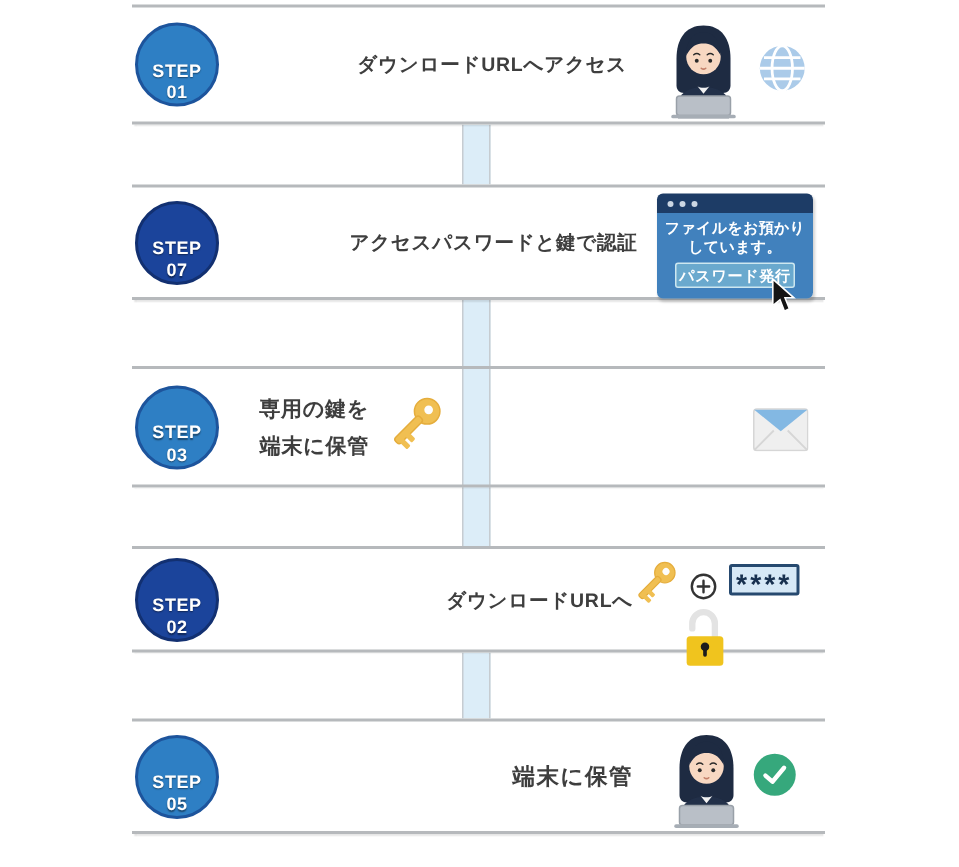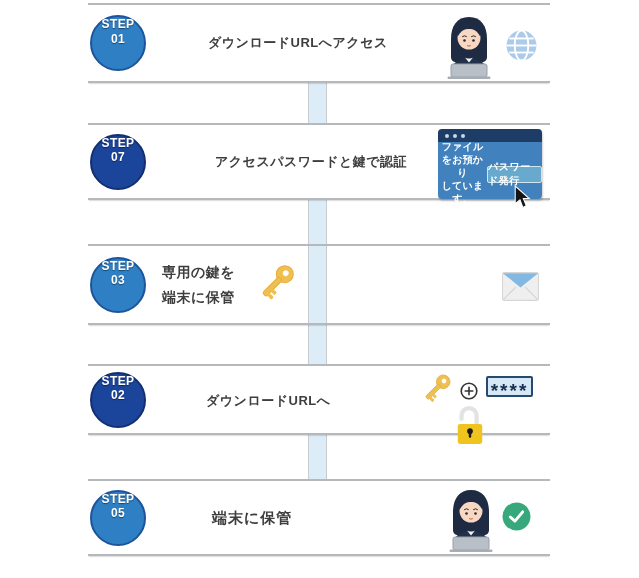--- a/index.html
+++ b/index.html
@@ -21,29 +21,29 @@
   .row.opaque{background:#fff;}
   .row1{top:3px;height:80px;}
   .row2{top:123px;height:77px;}
   .row3{top:244px;height:81px;}
   .row4{top:364px;height:71px;}
   .row5{top:479px;height:77px;}
 
   
   .badge{position:absolute;left:2px;top:50%;transform:translateY(-50%);
          width:52px;height:52px;border-radius:50%;display:flex;flex-direction:column;
-         align-items:center;justify-content:flex-start;color:#fff;font-weight:bold;
+         align-items:center;justify-content:flex-end;color:#fff;font-weight:bold;
          font-size:12px;line-height:1.22;letter-spacing:.4px;
          text-shadow:0 1px 1px rgba(0,0,0,.45);}
   .badge-light{background:#2e7fc4;border:2px solid #1d549c;}
   .badge-dark{background:#1b449b;border:2px solid #123071;}
 
   
   .title{position:absolute;color:#3e3e3e;font-weight:600;font-size:13px;
-         text-align:left;letter-spacing:.5px;}
+         text-align:right;letter-spacing:.5px;}
   .vcenter{top:50%;transform:translateY(-50%);}
   .row1 .title{left:120px;width:210px;}
   .row2 .title{left:127px;width:210px;}
   .row4 .title{left:118px;width:216px;line-height:23px;}
   .row5 .title{left:124px;width:210px;font-size:15px;font-weight:bold;letter-spacing:1px;}
   .title-left{left:74px;width:84px;line-height:25px;font-size:14px;}
   .title-right{left:316px;width:86px;line-height:25px;font-size:12.5px;}
 
   
   .person{position:absolute;bottom:2px;width:62px;height:66px;}
@@ -65,25 +65,25 @@
               letter-spacing:2px;line-height:26px;}
   .padlock{position:absolute;left:366px;top:38px;width:32px;height:44px;z-index:3;}
 
   
   .window{position:absolute;left:350px;top:4px;width:104px;height:70px;
           border-radius:4px;box-shadow:1px 2px 2px rgba(0,0,0,.18);z-index:3;}
   .win-head{height:13px;background:#1d3c66;border-radius:4px 4px 0 0;
             display:flex;align-items:center;gap:4px;padding-left:7px;}
   .dot{width:4px;height:4px;border-radius:50%;background:#ccd7e3;}
   .win-body{height:57px;background:#4181bd;border-radius:0 0 4px 4px;
-            display:flex;flex-direction:row;align-items:center;padding-top:4px;
+            display:flex;flex-direction:column;align-items:center;padding-top:4px;
             box-sizing:border-box;}
   .win-msg{color:#fff;font-size:10px;font-weight:600;line-height:13px;text-align:center;
            letter-spacing:.2px;}
-  .win-btn{margin-top:3px;width:103px;height:17px;background:#6aa9ce;
+  .win-btn{margin-top:3px;width:80px;height:17px;background:#6aa9ce;
            border:1px solid #cde7f0;border-radius:2px;color:#fff;font-size:10px;
            font-weight:600;display:flex;align-items:center;justify-content:center;
            letter-spacing:.5px;box-sizing:border-box;}
   .cursor{position:absolute;left:74px;top:56px;width:21px;height:25px;}
 </style>
 </head>
 <body>
 
 <div class="stage">
 

